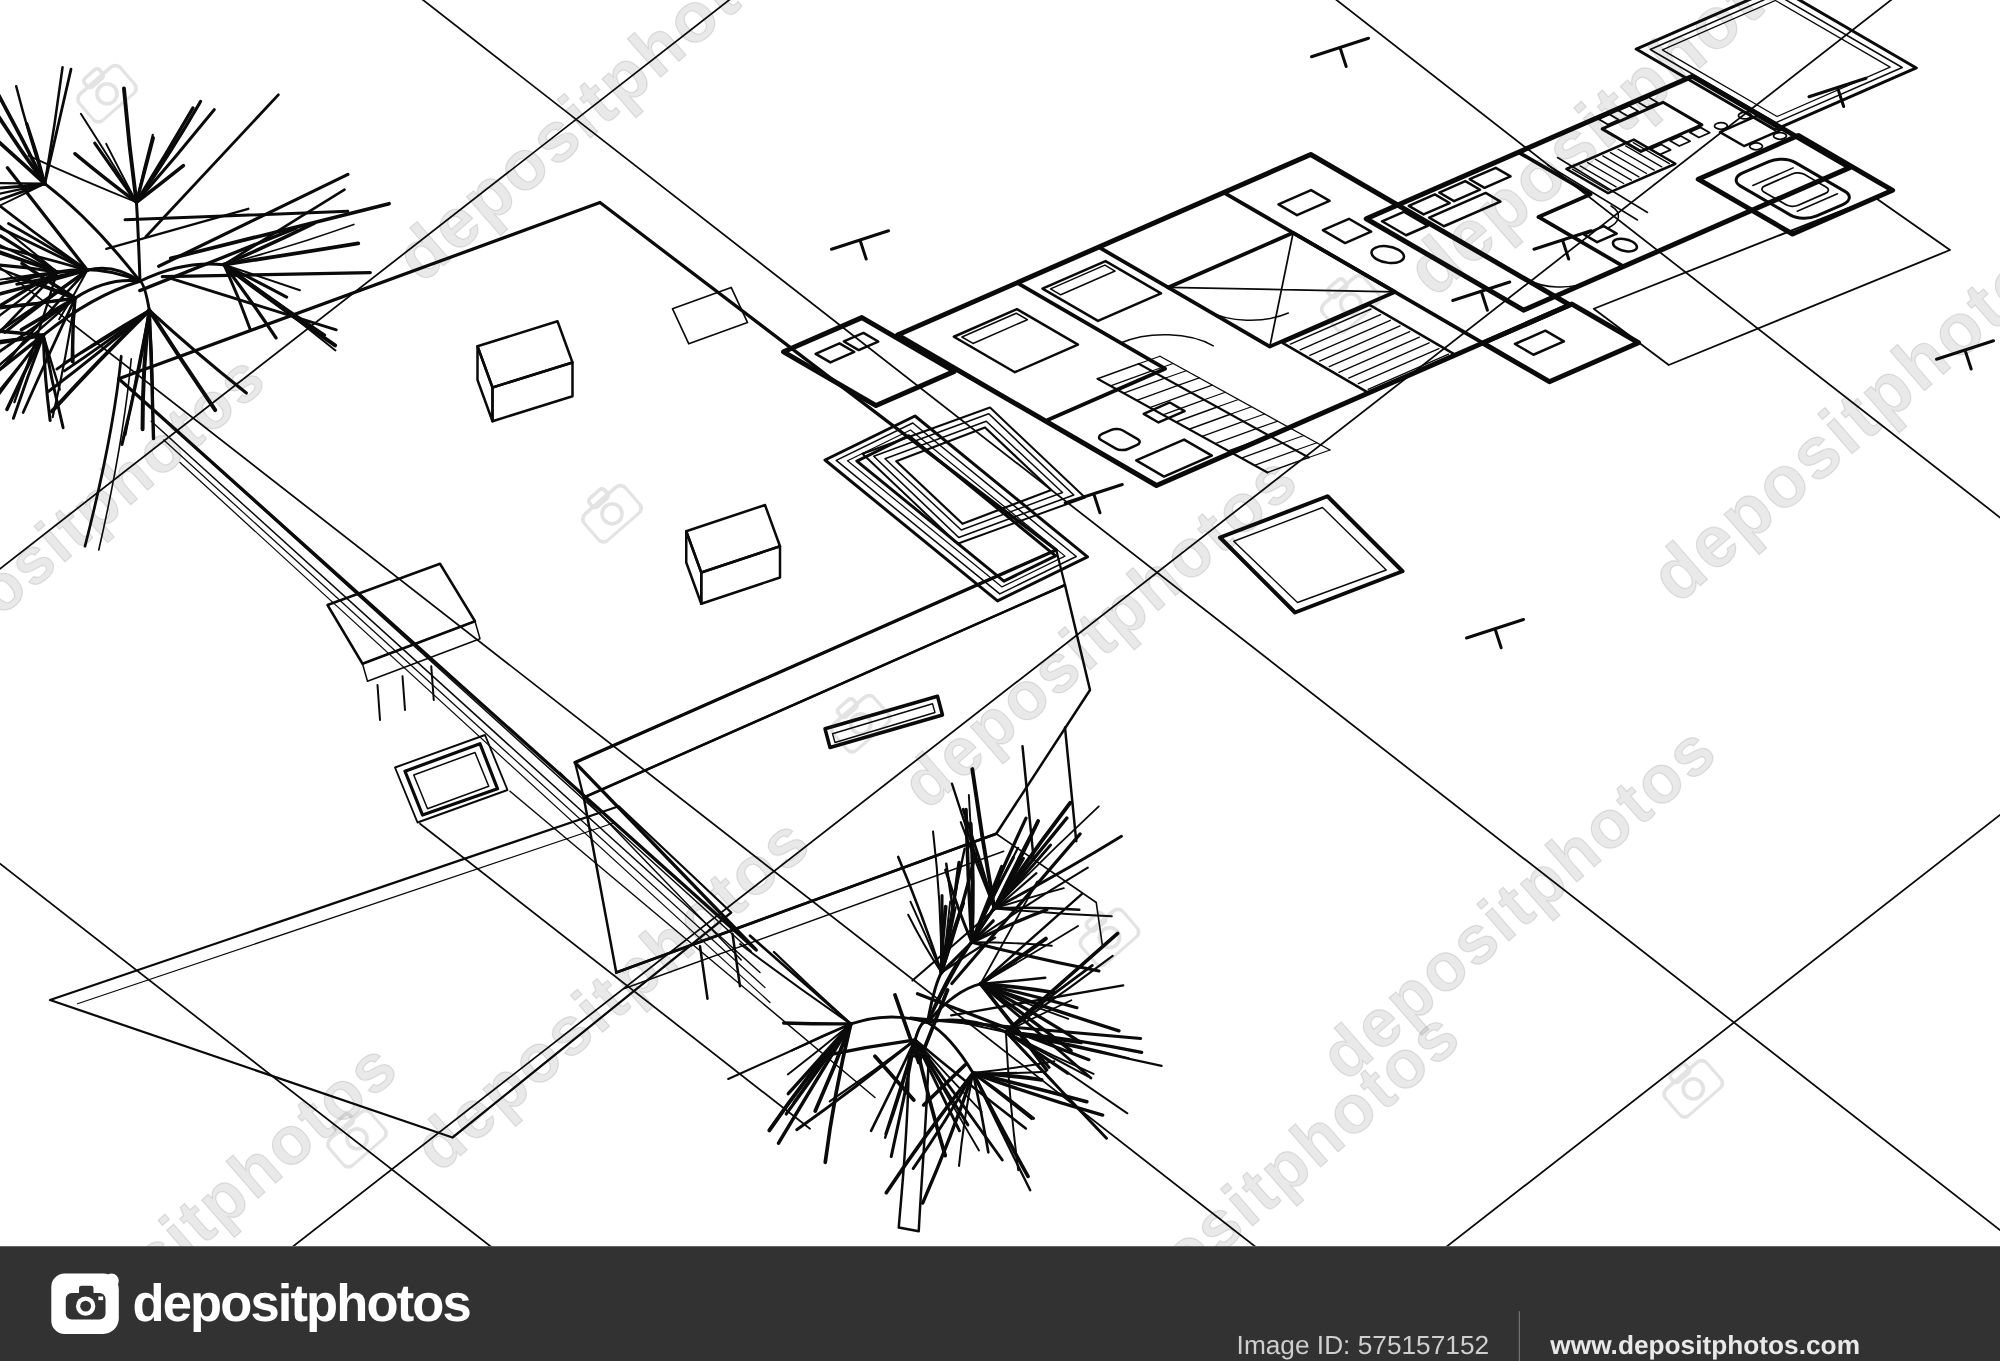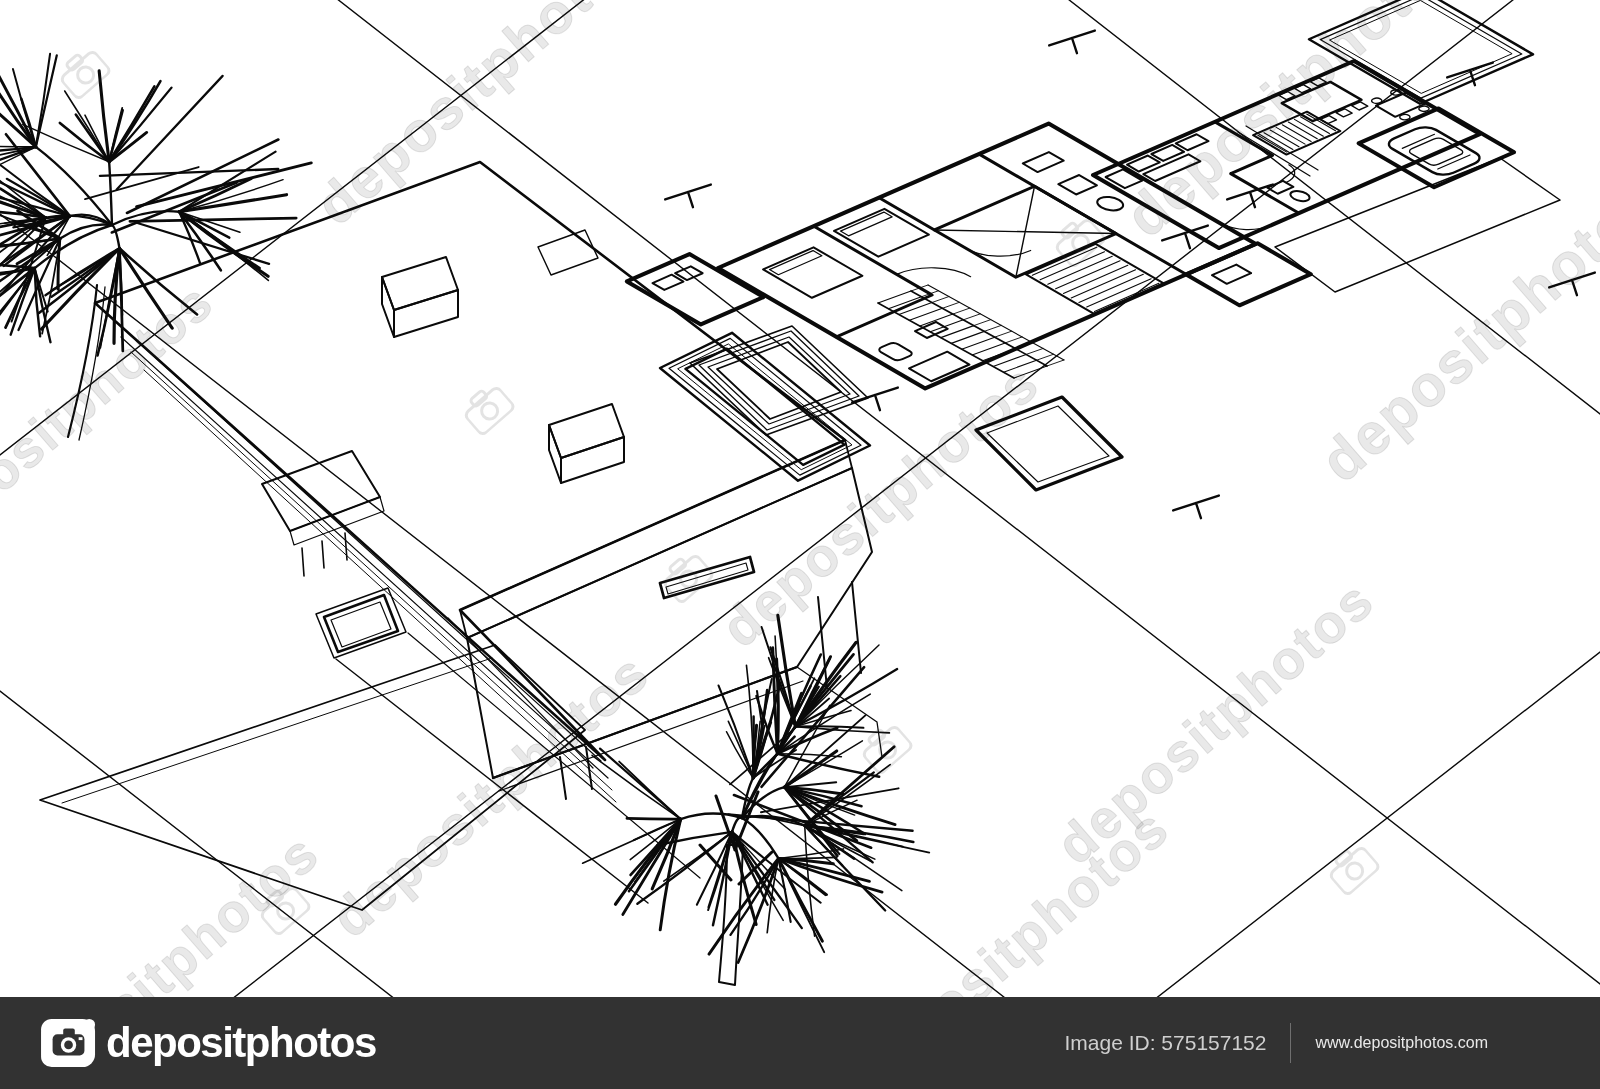--- a/index.html
+++ b/index.html
@@ -15,24 +15,24 @@
   
   .ink path,.ink line,.ink rect,.ink ellipse,.ink circle{stroke:#0a0a0a;fill:none;stroke-linecap:round;stroke-linejoin:round;}
   .fillw{fill:#ffffff;}
   .plan *{vector-effect:non-scaling-stroke;}
   .wmline{stroke:rgba(0,0,0,0.055);stroke-width:1.4;}
   
   .footer{position:absolute;left:0;top:997px;width:1600px;height:92px;background:#323232;z-index:10;
           display:flex;align-items:center;}
   .brand{display:flex;align-items:center;margin-left:40px;}
   .brand-name{color:#ffffff;font-weight:700;font-size:42px;letter-spacing:-1.5px;margin-left:8px;}
-  .meta{position:absolute;right:112px;top:0;height:92px;display:flex;align-items:center;gap:24px;}
+  .meta{position:absolute;right:112px;top:0;height:92px;display:flex;align-items:flex-end;gap:24px;}
   .meta .id{color:#cfcfcf;font-size:21px;}
   .meta .divider{width:1px;height:40px;background:#6f6f6f;}
-  .meta .url{color:#e9e9e9;font-size:16px;}
+  .meta .url{color:#e9e9e9;font-size:21px;font-weight:bold;}
 </style>
 </head>
 <body>
 
 <div class="stage">
 
   <svg class="art ink" width="1600" height="997" viewBox="0 0 1600 997">
 
     <g>
       <path class="fillw" d="M40,800 L495,645 L585,730 L362,910 Z" stroke-width="1.8"></path>

